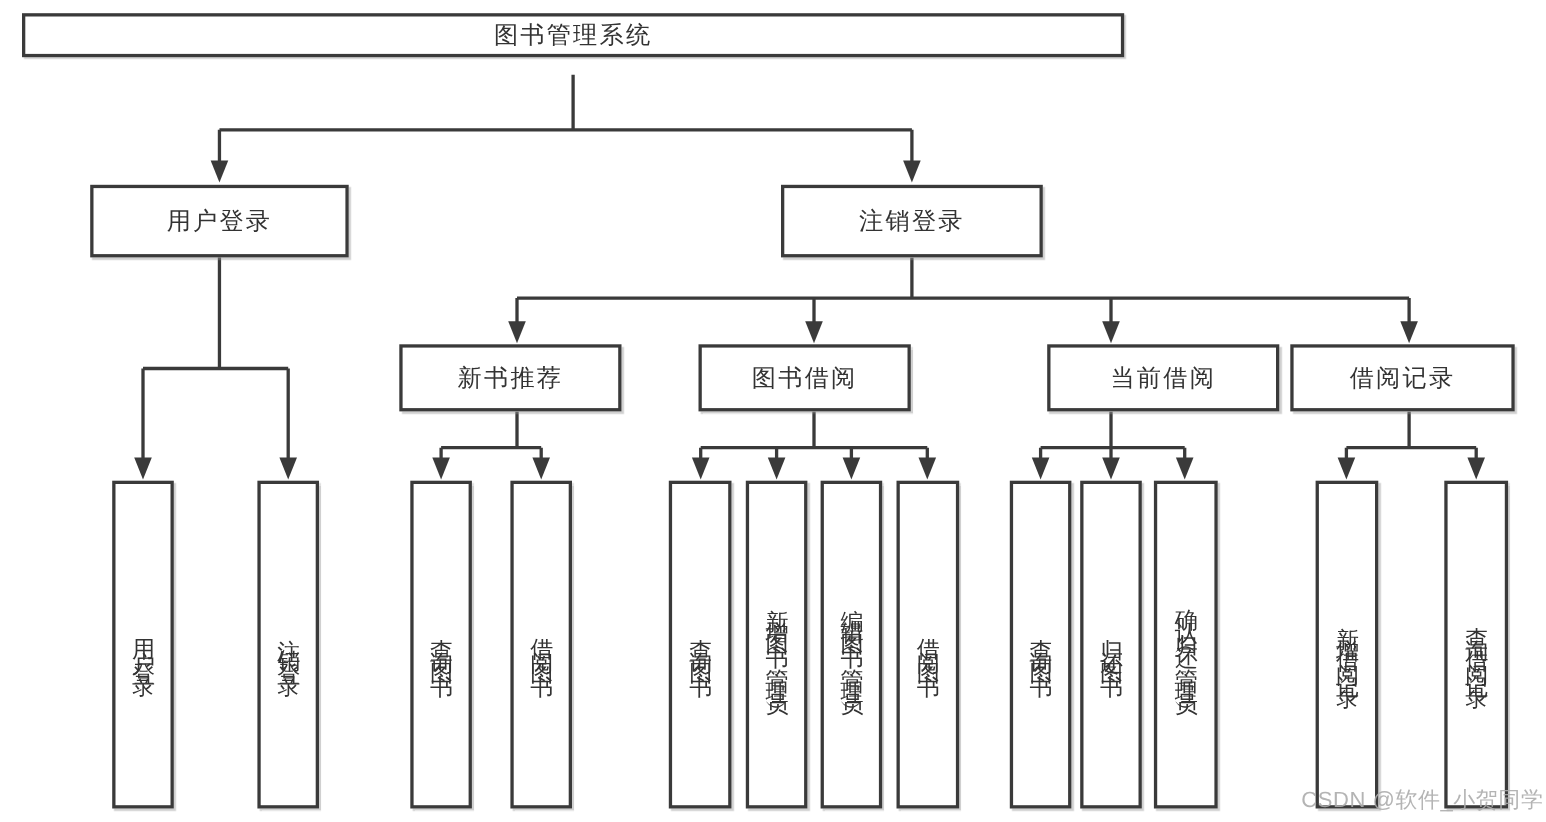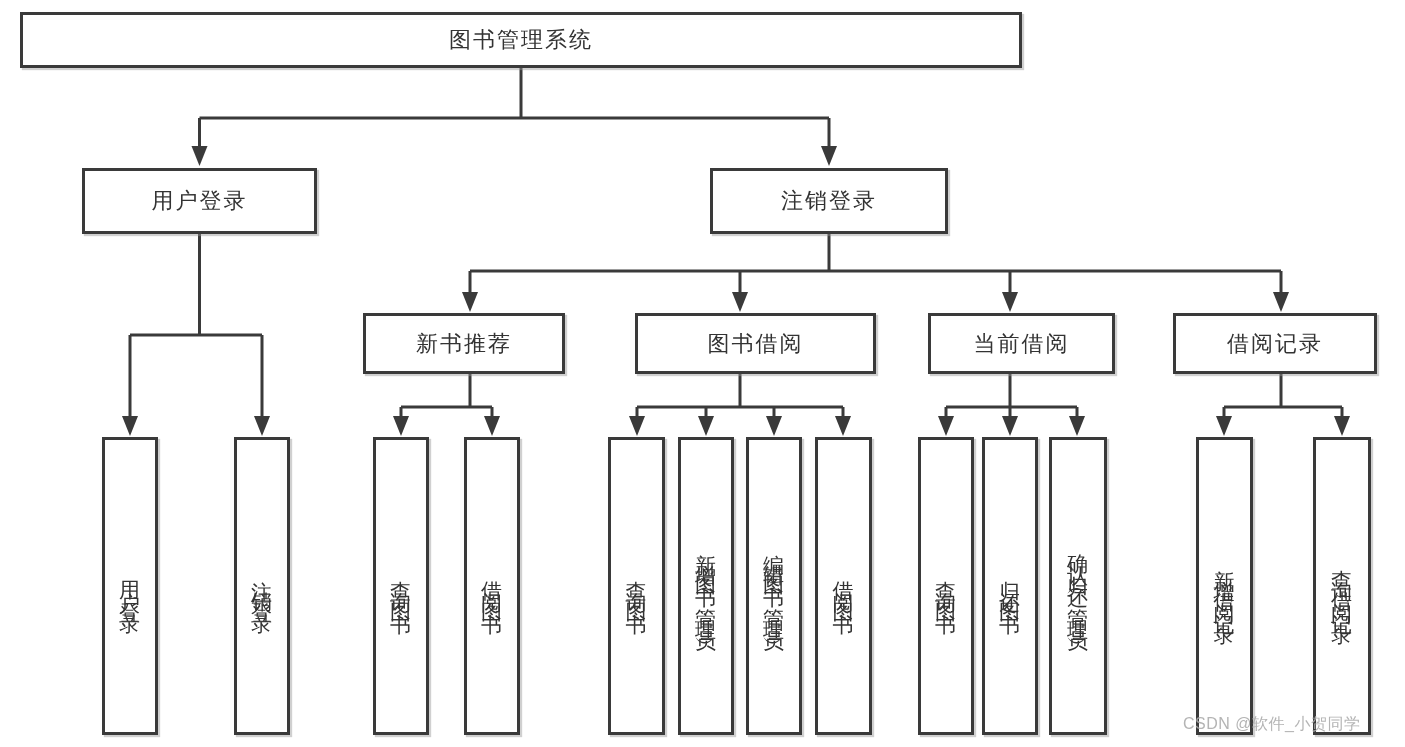--- a/index.html
+++ b/index.html
@@ -41,21 +41,21 @@
     text-orientation: mixed;
     font-size: 21px;
     letter-spacing: 11px;
     line-height: 1;
     white-space: nowrap;
   }
   .watermark {
     position: absolute;
     left: 1183px;
     top: 714px;
-    font-size: 16px;
+    font-size: 20px;
     color: rgba(172,172,172,0.9);
     letter-spacing: 0.5px;
     white-space: nowrap;
     z-index: 5;
   }
 </style>
 </head>
 <body>
 
 <div class="canvas">
@@ -93,38 +93,38 @@
       <polygon points="766,416 782,416 774,436"></polygon>
       <polygon points="835,416 851,416 843,436"></polygon>
       <polygon points="938,416 954,416 946,436"></polygon>
       <polygon points="1002,416 1018,416 1010,436"></polygon>
       <polygon points="1069,416 1085,416 1077,436"></polygon>
       <polygon points="1216,416 1232,416 1224,436"></polygon>
       <polygon points="1334,416 1350,416 1342,436"></polygon>
     </g>
   </svg>
 
-  <div class="node h" style="left:20px;top:12px;width:1002px;height:56px">
+  <div class="node h" style="left:20px;top:12px;width:1002px;height:40px">
     <span>图书管理系统</span>
   </div>
 
   <div class="node h" style="left:82px;top:168px;width:235px;height:66px">
     <span>用户登录</span>
   </div>
   <div class="node h" style="left:710px;top:168px;width:238px;height:66px">
     <span>注销登录</span>
   </div>
 
   <div class="node h" style="left:363px;top:313px;width:202px;height:61px">
     <span>新书推荐</span>
   </div>
-  <div class="node h" style="left:635px;top:313px;width:241px;height:61px">
+  <div class="node h" style="left:635px;top:313px;width:193px;height:61px">
     <span>图书借阅</span>
   </div>
-  <div class="node h" style="left:928px;top:313px;width:187px;height:61px">
+  <div class="node h" style="left:952px;top:313px;width:211px;height:61px">
     <span>当前借阅</span>
   </div>
   <div class="node h" style="left:1173px;top:313px;width:204px;height:61px">
     <span>借阅记录</span>
   </div>
 
   <div class="node leaf" style="left:102px;top:437px;width:56px;height:298px">
     <span>用户登录</span>
   </div>
   <div class="node leaf" style="left:234px;top:437px;width:56px;height:298px">

